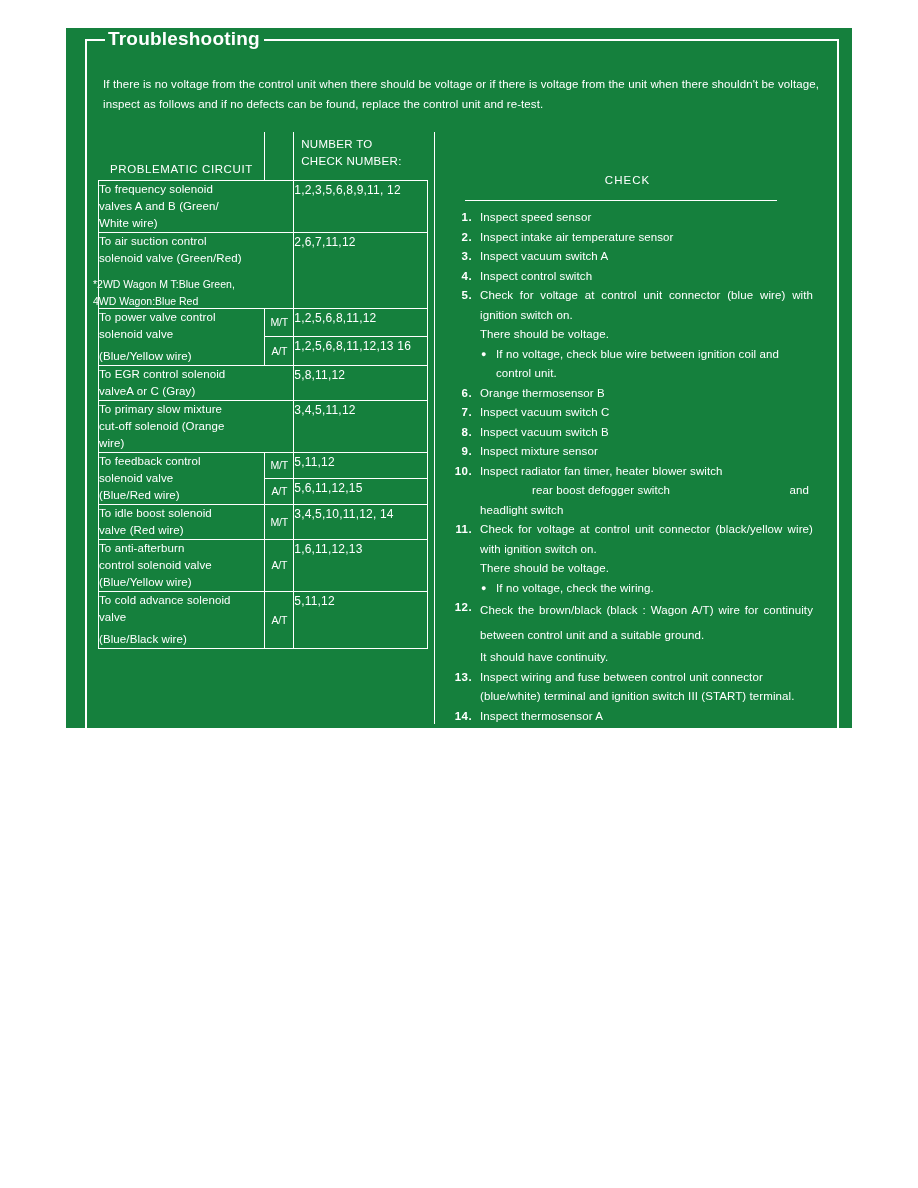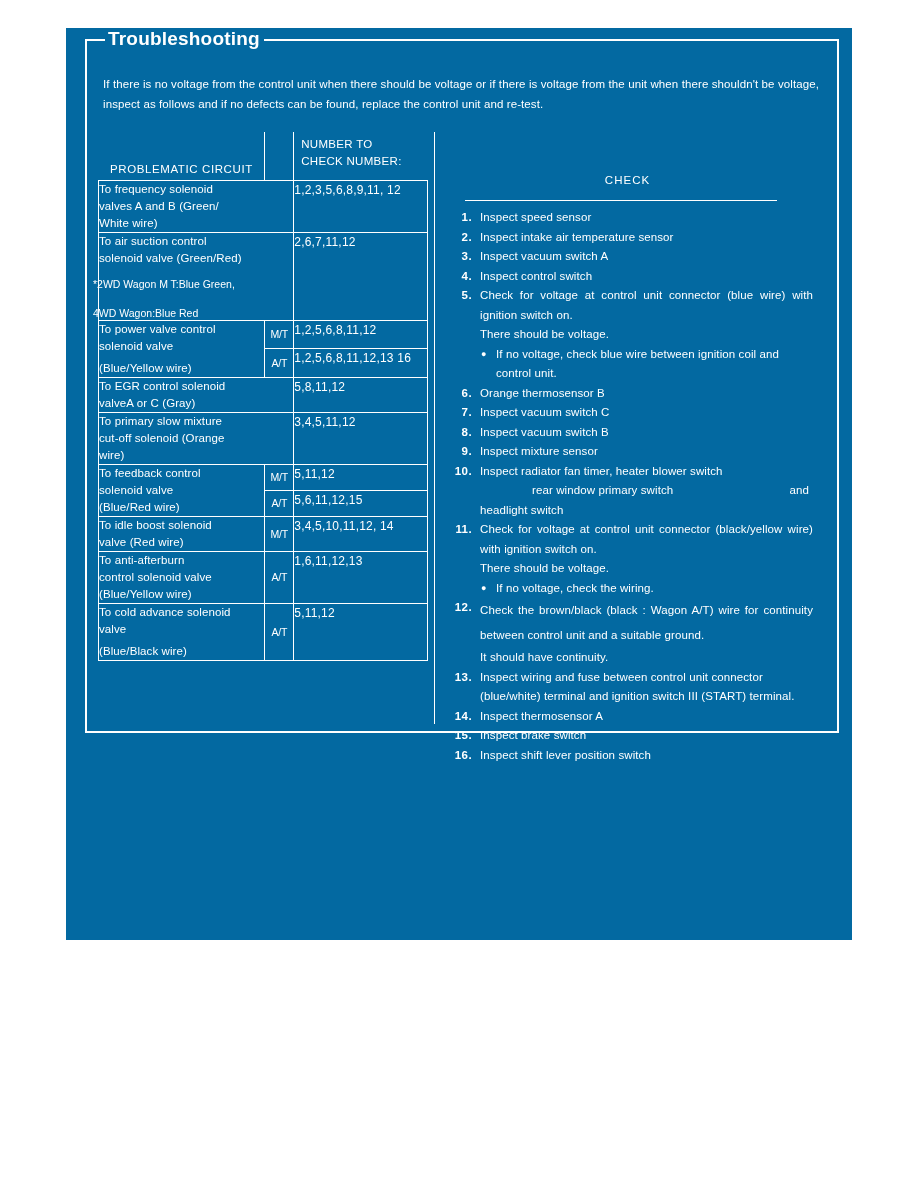--- a/index.html
+++ b/index.html
@@ -15,22 +15,22 @@
     position: relative;
     width: 918px; height: 1188px;
     background: #ffffff;
     overflow: hidden;
   }
 
   
   .panel {
     position: absolute;
     left: 66px; top: 28px;
-    width: 786px; height: 912px;
-    background: #0369a1;
+    width: 786px; height: 700px;
+    background: #15803d;
   }
   
   .frame {
     position: absolute;
     left: 19px; top: 11px;
     width: 754px; height: 694px;
     border: 2px solid #ffffff;
     border-top: none;
   }
   
@@ -259,21 +259,21 @@
             <span>White wire)</span>
           </td>
           <td class="cell-refer">1,2,3,5,6,8,9,11, 12</td>
         </tr>
 
         <tr>
           <td class="cell-circuit no-trans" colspan="2">
             <span>To air suction control</span><br>
             <span>solenoid valve (Green/Red)</span>
             <span class="note">*2WD Wagon M T:Blue Green,</span>
-            <span class="note" style="margin-top:16px">4WD Wagon:Blue Red</span>
+            <span class="note" style="margin-top:4px">4WD Wagon:Blue Red</span>
           </td>
           <td class="cell-refer">2,6,7,11,12</td>
         </tr>
 
         <tr>
           <td class="cell-circuit" rowspan="2">
             <span>To power valve control</span><br>
             <span>solenoid valve</span>
             <span class="sub">(Blue/Yellow wire)</span>
           </td>
@@ -403,21 +403,21 @@
         <div class="check-item">
           <div class="ci-num">9.</div>
           <div class="ci-body">Inspect mixture sensor</div>
         </div>
 
         <div class="check-item">
           <div class="ci-num">10.</div>
           <div class="ci-body">
             <div>Inspect radiator fan timer, heater blower switch</div>
             <div class="spread">
-              <span class="ci-indent">rear window primary switch</span>
+              <span class="ci-indent">rear boost defogger switch</span>
               <span>and</span>
             </div>
             <div>headlight switch</div>
           </div>
         </div>
 
         <div class="check-item">
           <div class="ci-num">11.</div>
           <div class="ci-body">
             <div class="just">Check for voltage at control unit connector (black/yellow wire) with ignition switch on.</div>

